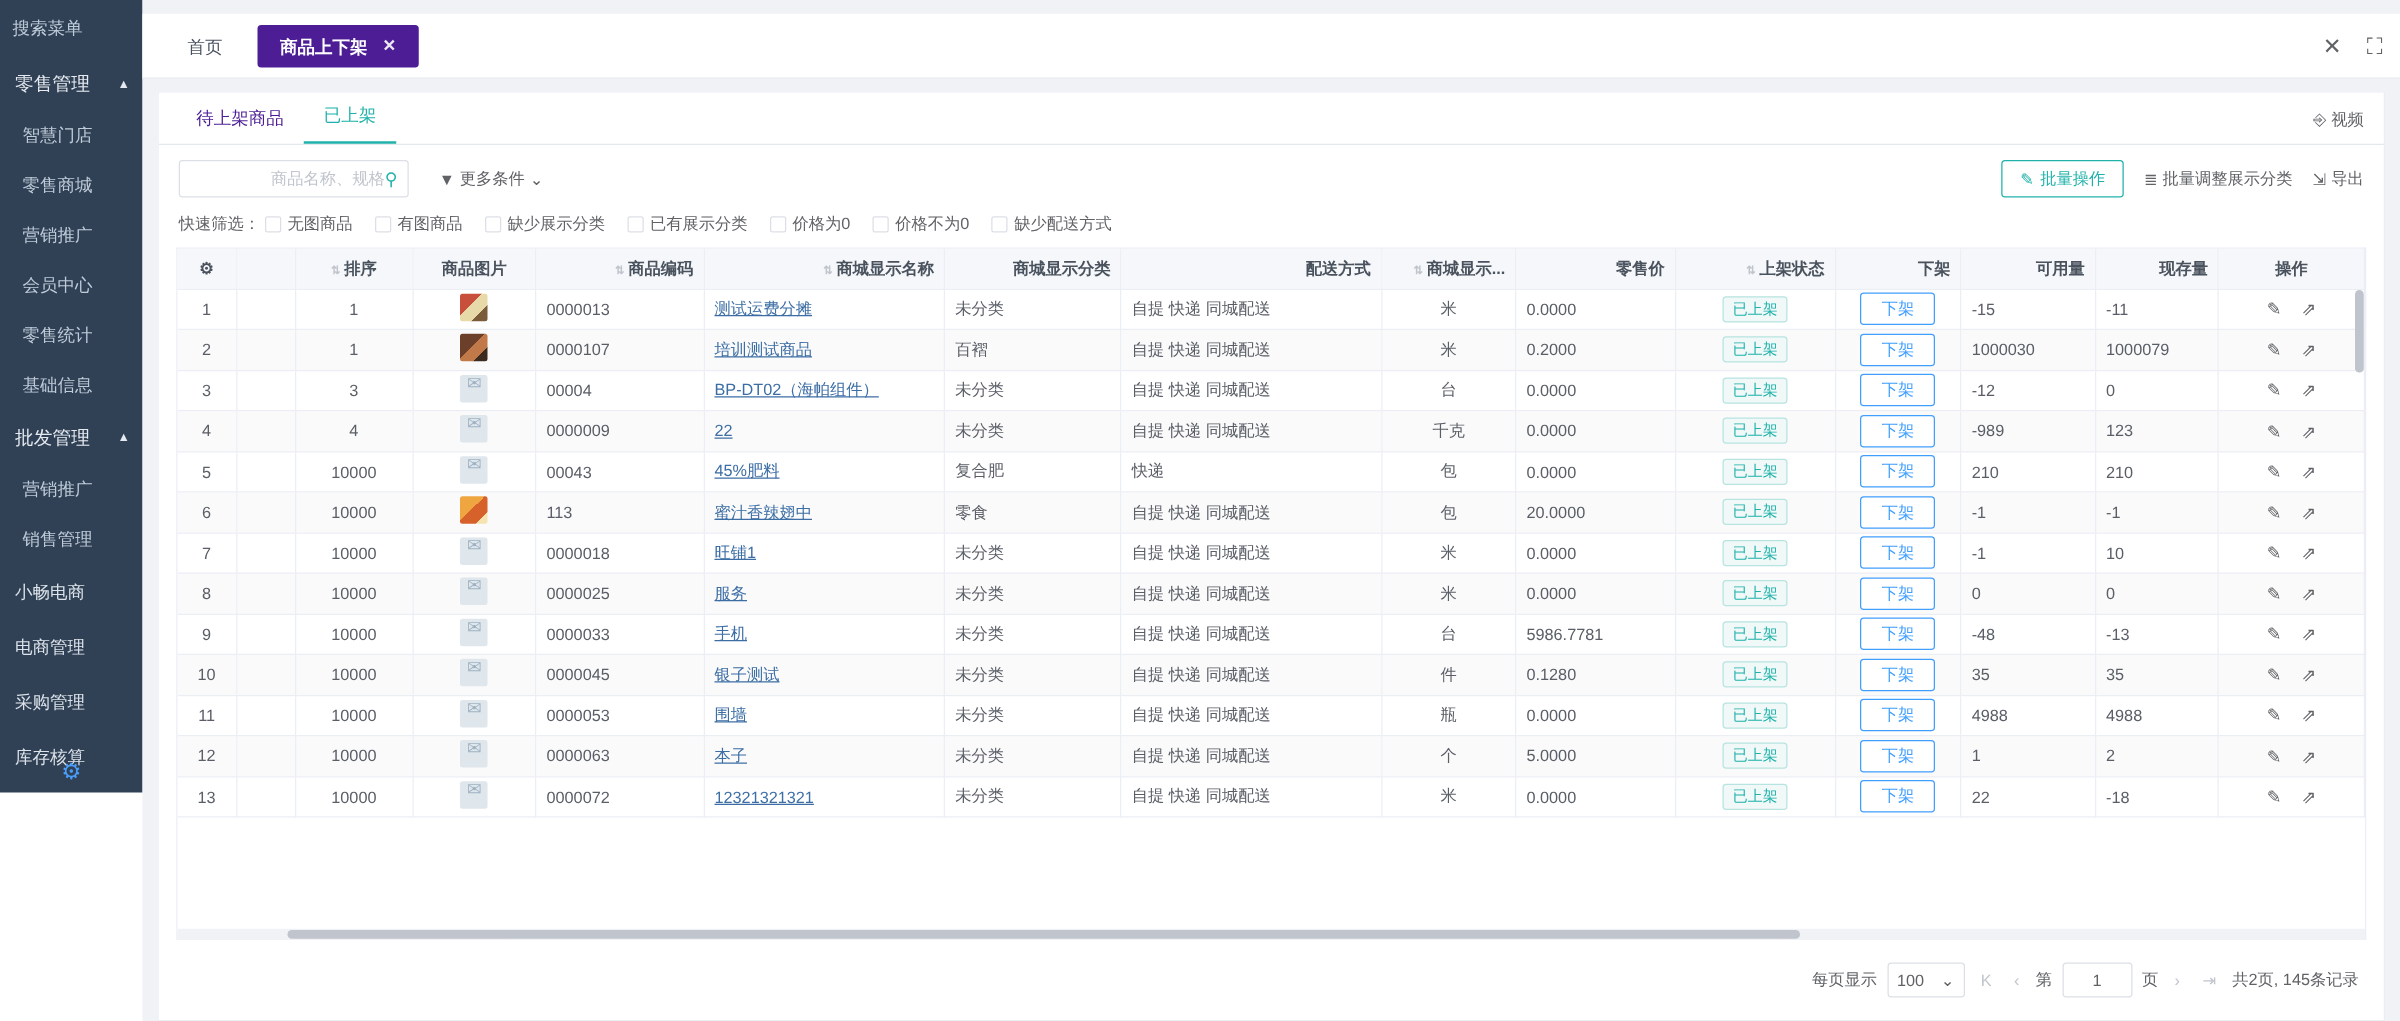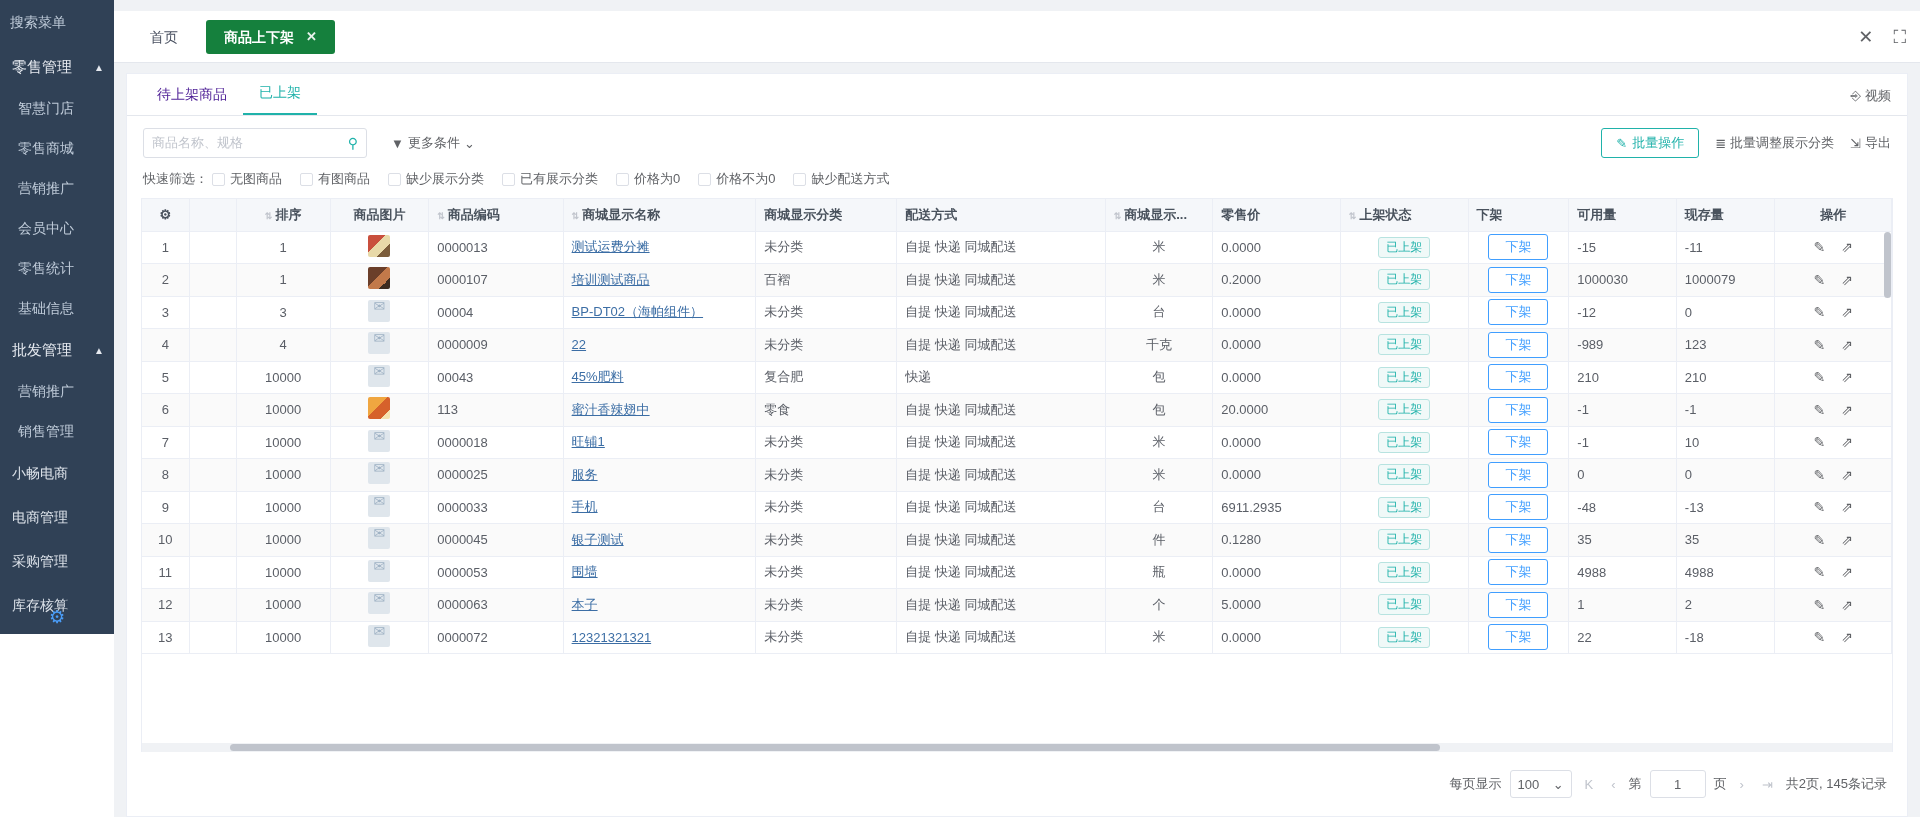--- a/index.html
+++ b/index.html
@@ -55,21 +55,21 @@
 
   .tabbar {
     height:52px; background:#fff; border-bottom:1px solid #e4e7ed;
     display:flex; align-items:center; padding-left:18px; position:relative;margin-top:11px;
   }
   .tab {
     font-size:14px; color:#495060; padding:0 18px; height:34px;
     line-height:34px; border-radius:3px; margin-right:10px;
   }
   .tab.active {
-    background:#15803d; color:#fff; font-weight:bold;
+    background:#4c1d95; color:#fff; font-weight:bold;
     display:flex; align-items:center;
   }
   .tab.active .x { margin-left:12px; font-size:13px; opacity:.9; }
   .tabbar-right {
     position:absolute; right:14px; top:0; height:52px;
     display:flex; align-items:center; gap:20px; color:#606266; font-size:18px;
   }
 
   .content {
     margin:10px 12px 0 12px; background:#fff; flex:1;
@@ -87,23 +87,23 @@
   .subtab.active { color:#20b2aa; border-bottom:2px solid #20b2aa; }
   .video-link {
     position:absolute; right:16px; bottom:10px; color:#606266; font-size:13px;
     display:flex; align-items:center; gap:4px;
   }
 
   .toolbar {
     display:flex; align-items:center; padding:12px 16px 8px 16px; position:relative;
   }
   .search-box {
-    width:224px; height:30px; border:1px solid #dcdfe6; border-radius:3px;
+    width:184px; height:30px; border:1px solid #dcdfe6; border-radius:3px;
     display:flex; align-items:center; padding:0 8px; color:#c0c4cc; font-size:13px;
-    justify-content:space-between;
+    justify-content:flex-end;
   }
   .search-box .mag { color:#20b2aa; font-size:14px; }
   .more-cond { margin-left:24px; color:#606266; font-size:13px; display:flex; align-items:center; gap:4px;}
   .tb-right { position:absolute; right:16px; top:12px; display:flex; align-items:center; gap:16px; }
   .btn-primary {
     background:#fff; border:1px solid #20b2aa; color:#20b2aa;
     height:30px; border-radius:3px; padding:0 14px; font-size:13px;
     display:flex; align-items:center; gap:5px;
   }
   .plain-btn { color:#606266; font-size:13px; display:flex; align-items:center; gap:4px; }
@@ -121,21 +121,21 @@
 
   
   .table-wrap {
     margin:0 14px; border:1px solid #ebeef5; border-bottom:none;
     flex:1; position:relative; overflow:hidden;
   }
   table { border-collapse:collapse; width:100%; table-layout:fixed; }
   th {
     background:#f5f7fa; color:#49525d; font-weight:bold; font-size:13px;
     height:32px; border-bottom:1px solid #ebeef5; border-right:1px solid #ebeef5;
-    padding:0 8px; text-align:left; white-space:nowrap; overflow:hidden;
+    padding:0 8px; text-align:right; white-space:nowrap; overflow:hidden;
   }
   th.c, td.c { text-align:center; }
   td {
     height:32.5px; border-bottom:1px solid #ebeef5; border-right:1px solid #ebeef5;
     padding:0 8px; font-size:13px; color:#5a5e66; white-space:nowrap; overflow:hidden;
   }
   tr.alt td { background:#fafafa; }
   .sorter { color:#c0c4cc; font-size:9px; margin-right:3px; }
   .lnk { color:#3c6ea5; text-decoration:underline; }
   .thumb {
@@ -496,21 +496,21 @@
               <tr>
                 <td class="c">9</td>
                 <td class="c"><span class="box"></span></td>
                 <td class="c">10000</td>
                 <td class="c"><span class="thumb ph"></span></td>
                 <td>0000033</td>
                 <td><a class="lnk">手机</a></td>
                 <td>未分类</td>
                 <td>自提 快递 同城配送</td>
                 <td class="c">台</td>
-                <td>6911.2935</td>
+                <td>5986.7781</td>
                 <td class="c"><span class="tag-on">已上架</span></td>
                 <td class="c"><span class="btn-off">下架</span></td>
                 <td>-48</td>
                 <td>-13</td>
                 <td class="c"><span class="op-icon">✎</span><span class="op-icon">⇗</span></td>
               </tr>
               <tr class="alt">
                 <td class="c">10</td>
                 <td class="c"><span class="box"></span></td>
                 <td class="c">10000</td>

